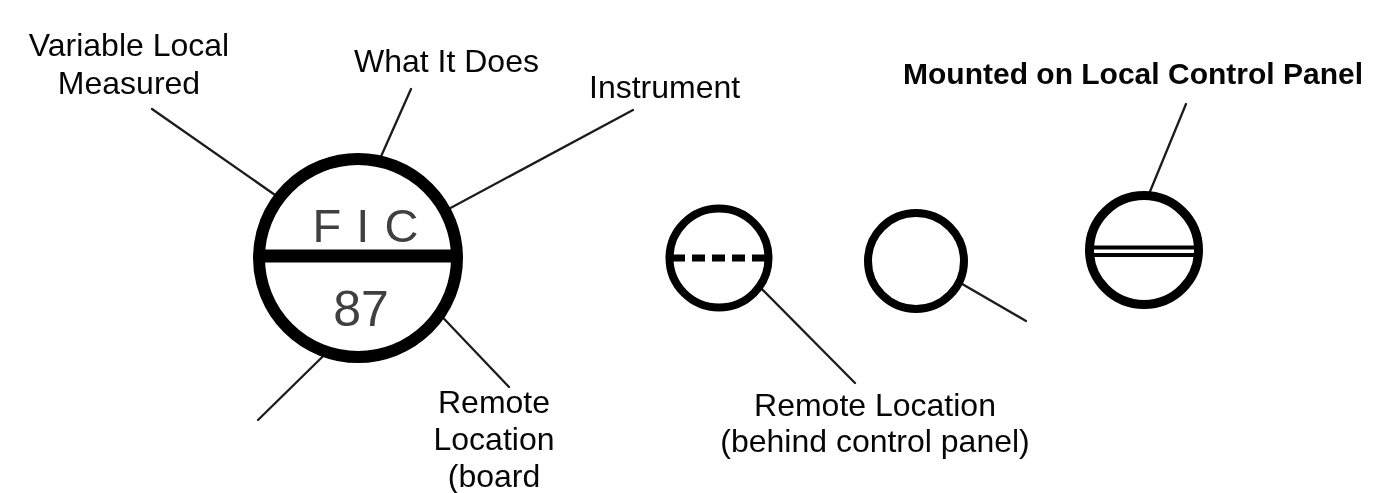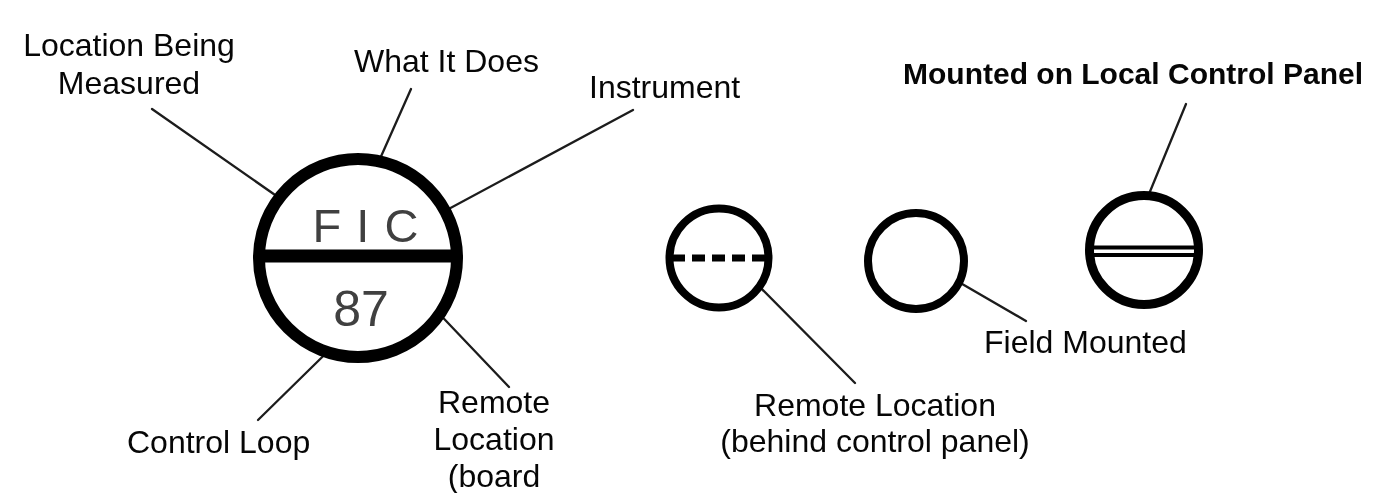--- a/index.html
+++ b/index.html
@@ -83,31 +83,29 @@
     <circle cx="916" cy="261" r="48" fill="#ffffff" stroke="#000000" stroke-width="8"></circle>
 
     <circle cx="1144" cy="250" r="54.5" fill="#ffffff" stroke="#000000" stroke-width="9"></circle>
     <line x1="1090" y1="247.5" x2="1198" y2="247.5" stroke="#000000" stroke-width="4"></line>
     <line x1="1090" y1="255" x2="1198" y2="255" stroke="#000000" stroke-width="4"></line>
   </svg>
 
   <div class="tag-text" id="tag-letters">F I C</div>
   <div class="tag-text" id="tag-number">87</div>
 
-  <div class="label center" id="label-variable">Location Being
+  <div class="label center" id="label-variable">Variable Local
 Measured</div>
 
   <div class="label nowrap" id="label-function">What It Does</div>
 
   <div class="label nowrap bold" id="label-local-panel">Mounted on Local Control Panel</div>
 
   <div class="label nowrap" id="label-instrument">Instrument</div>
 
-  <div class="label nowrap" id="label-control-loop">Control Loop</div>
 
   <div class="label center" id="label-board">Remote Location
 (board mounted)</div>
 
   <div class="label center" id="label-behind">Remote Location
 (behind control panel)</div>
 
-  <div class="label nowrap" id="label-field">Field Mounted</div>
 </div>
 
 </body></html>

